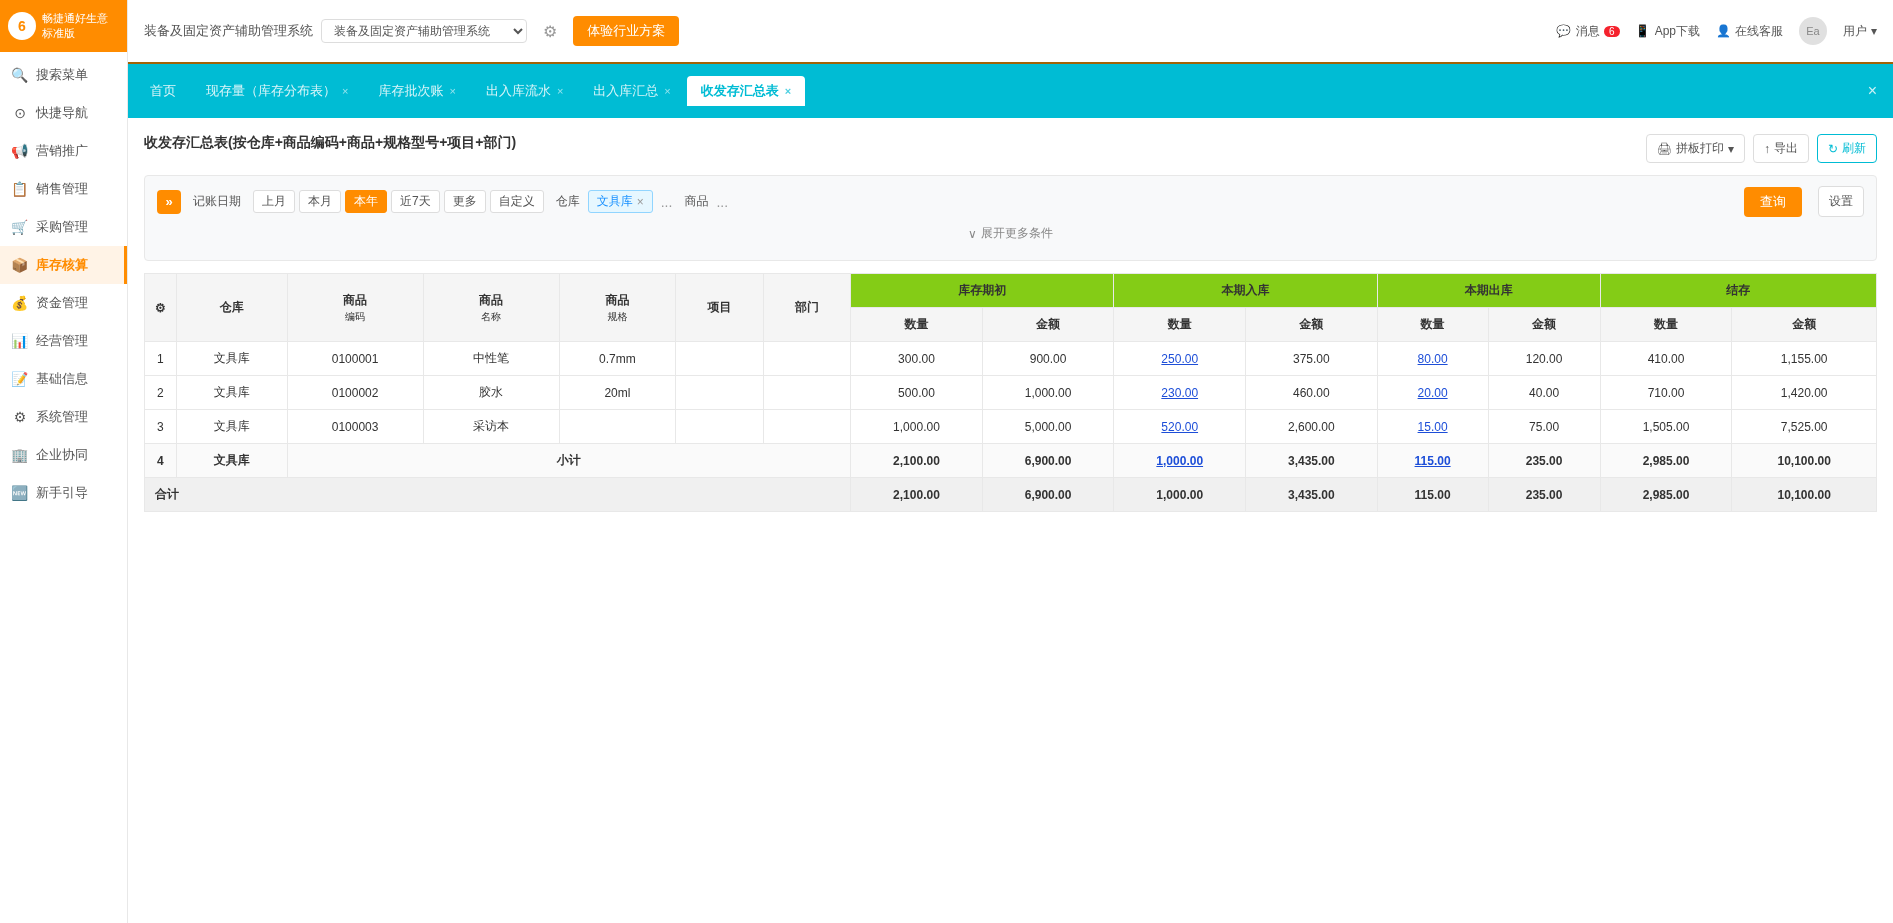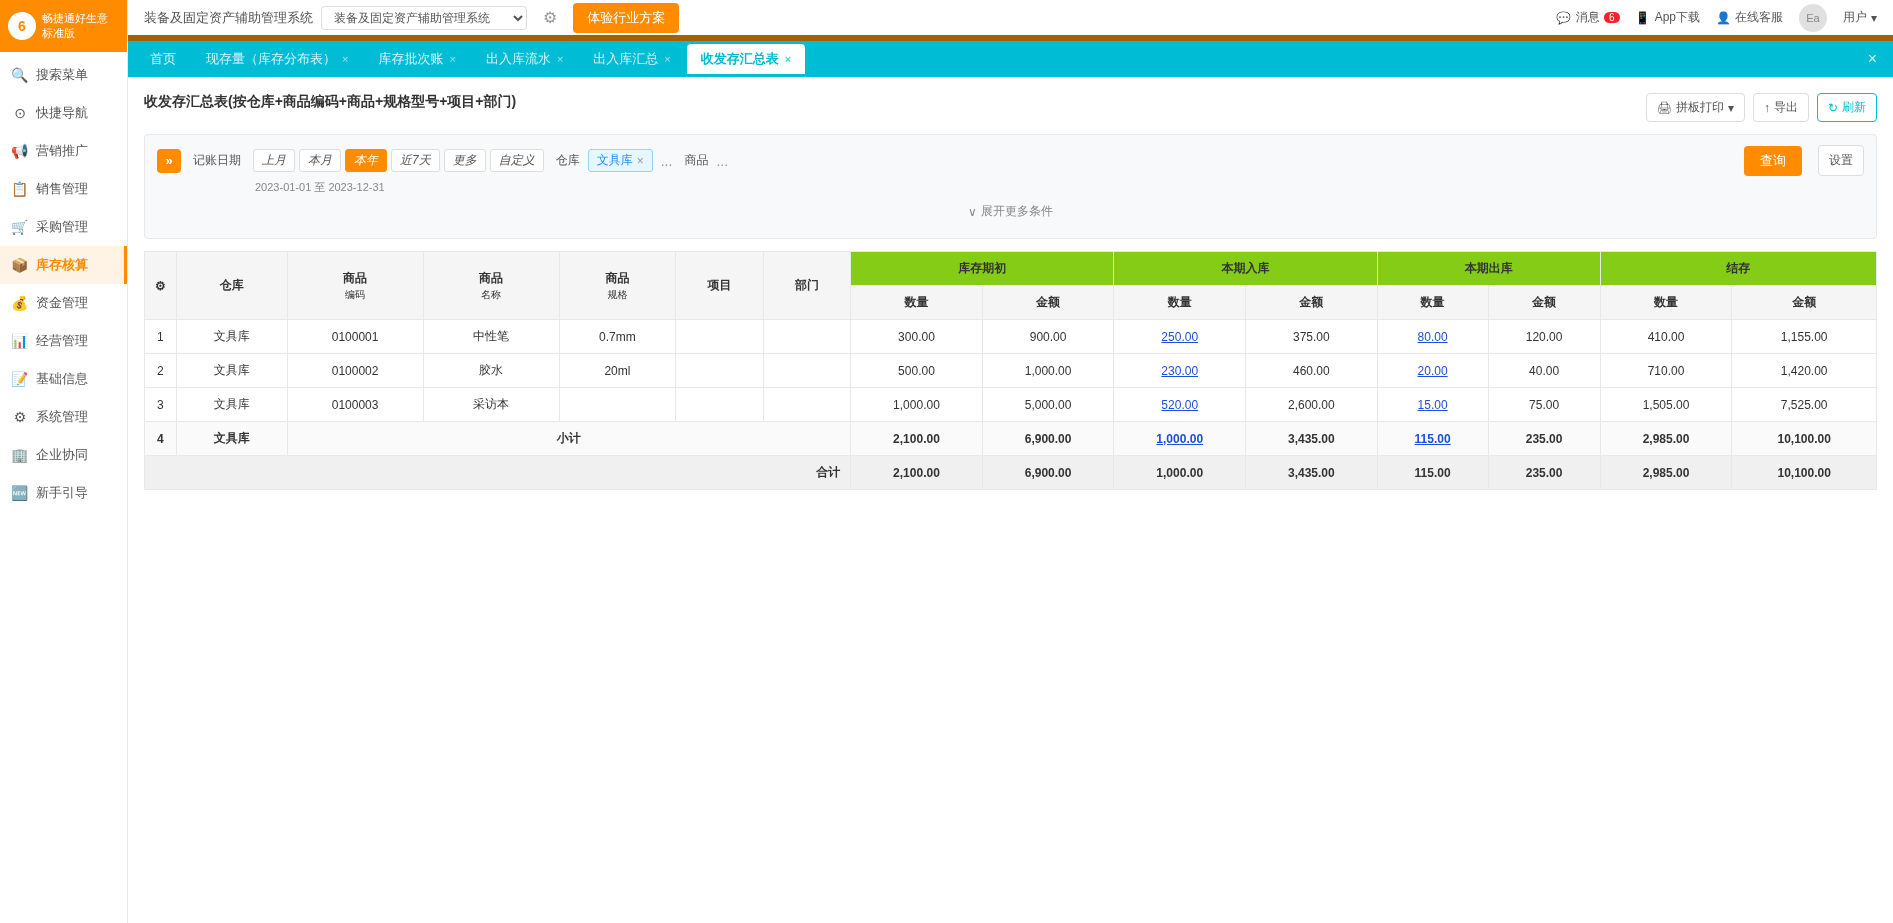--- a/index.html
+++ b/index.html
@@ -67,25 +67,25 @@
     .main-content {
       flex: 1;
       display: flex;
       flex-direction: column;
       overflow: hidden;
     }
 
     
     .top-header {
       background: #fff;
-      border-bottom: 6px solid #a16207;
+      border-bottom: 2px solid #a16207;
       display: flex;
       align-items: center;
       padding: 0 16px;
-      height: 41px;
+      height: 64px;
       gap: 16px;
     }
     .app-title {
       font-size: 13px;
       color: #555;
       display: flex;
       align-items: center;
       gap: 8px;
     }
     .app-title-select {
@@ -140,21 +140,21 @@
       font-size: 11px;
       color: #888;
     }
 
     
     .tab-bar {
       background: #00bcd4;
       display: flex;
       align-items: center;
       padding: 0 8px;
-      height: 36px;
+      height: 54px;
       gap: 2px;
       flex-shrink: 0;
     }
     .tab {
       display: flex;
       align-items: center;
       gap: 6px;
       padding: 6px 14px;
       cursor: pointer;
       border-radius: 4px 4px 0 0;
@@ -256,21 +256,20 @@
       align-items: center;
     }
     .date-btn {
       padding: 2px 8px;
       border: 1px solid #ddd;
       border-radius: 3px;
       background: #fff;
       cursor: pointer;
       font-size: 12px;
       color: #555;
-      font-style: italic;
     }
     .date-btn.active { background: #ff8c00; color: white; border-color: #ff8c00; }
     .date-range {
       font-size: 11px;
       color: #888;
     }
     .warehouse-tag {
       background: #e6f7ff;
       border: 1px solid #91d5ff;
       color: #1890ff;
@@ -527,25 +526,20 @@
               <span class="close">×</span>
             </div>
             <span class="filter-dots">...</span>
           </div>
           <div style="display:flex;align-items:center;gap:8px;">
             <span class="filter-label">商品</span>
             <span class="filter-dots">...</span>
           </div>
           <button class="query-btn">查询</button>
           <button class="settings-btn">设置</button>
-        </div>
-        <div class="filter-row" style="margin-top:4px;">
-          <span style="width:24px;"></span>
-          <span style="width:50px;"></span>
-          <span class="date-range">2023-01-01 至 2023-12-31</span>
         </div>
         <div class="expand-more-btn">
           <span>∨</span>
           <span>展开更多条件</span>
         </div>
       </div>
 
       <table class="data-table">
         <thead>
           <tr>
@@ -635,21 +629,21 @@
     <td class="clickable"><strong>1,000.00</strong></td>
     <td><strong>3,435.00</strong></td>
     <td class="clickable"><strong>115.00</strong></td>
     <td><strong>235.00</strong></td>
     <td><strong>2,985.00</strong></td>
     <td><strong>10,100.00</strong></td>
   </tr>
           </tbody>
         <tfoot>
           <tr class="footer-row">
-            <td colspan="7" style="text-align:right;">合计</td>
+            <td colspan="7" style="text-align:left;">合计</td>
             <td>2,100.00</td>
             <td>6,900.00</td>
             <td>1,000.00</td>
             <td>3,435.00</td>
             <td>115.00</td>
             <td>235.00</td>
             <td>2,985.00</td>
             <td>10,100.00</td>
           </tr>
         </tfoot>

